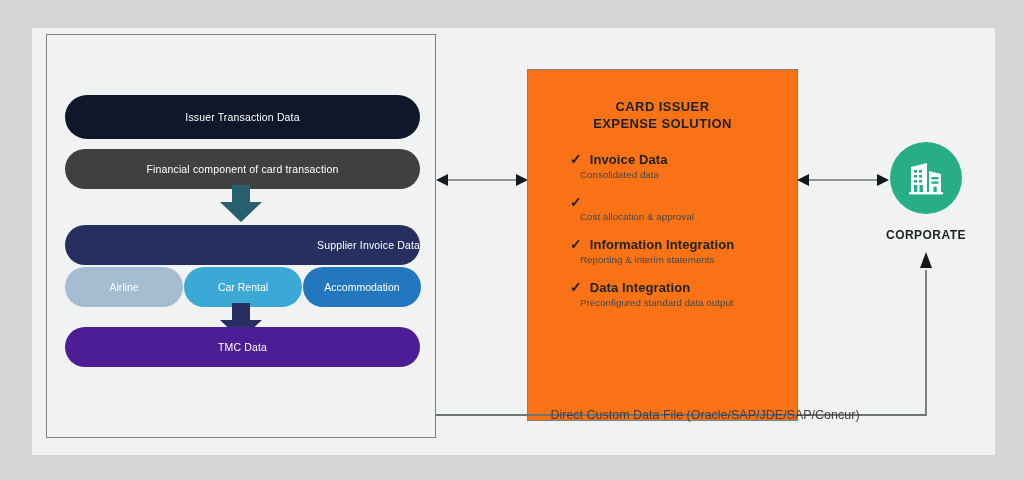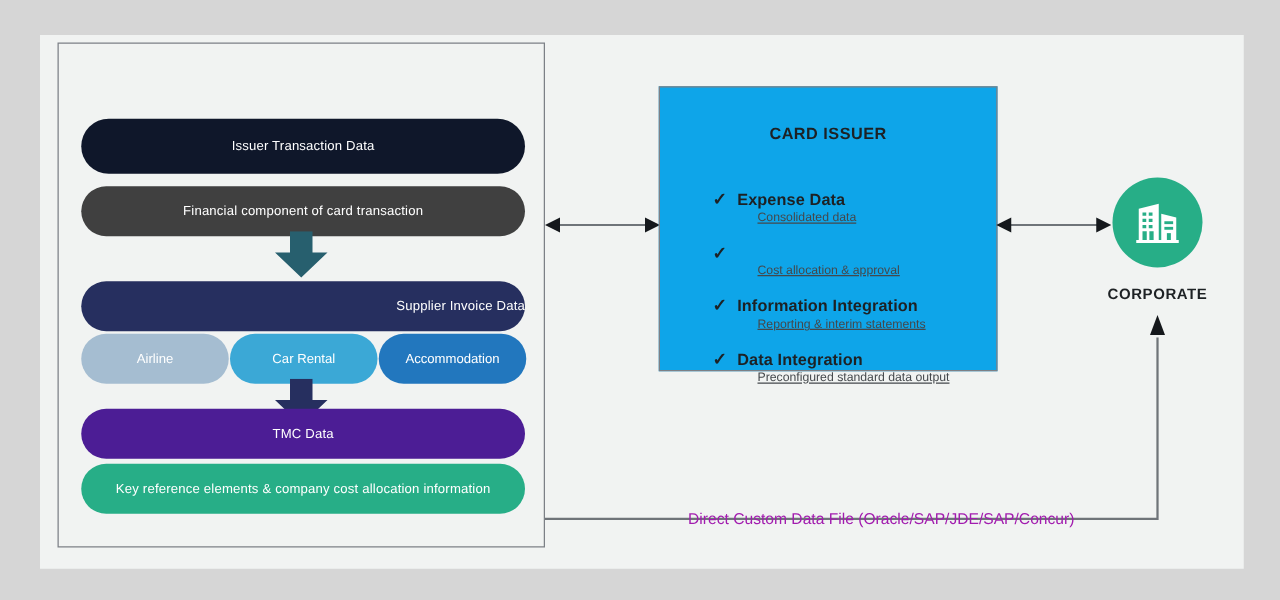--- a/index.html
+++ b/index.html
@@ -77,23 +77,23 @@
     transform: translateX(-50%);
     width: 44px; height: 38px;
   }
   .down-arrow.teal { top: 150px; }
   .down-arrow.navy { top: 268px; }
 
   
   .center-panel {
     position: absolute;
     left: 527px; top: 69px;
-    width: 271px; height: 228px;
+    width: 271px; height: 352px;
     border: 1.5px solid #7c8086;
-    background: #0ea5e9;
+    background: #f97316;
   }
   .center-title {
     position: absolute;
     left: 0; top: 28px; width: 100%;
     text-align: center;
     font-size: 13px;
     font-weight: bold;
     letter-spacing: .4px;
     line-height: 17px;
     color: #1d2124;
@@ -114,25 +114,24 @@
     color: #1d2124;
     line-height: 1;
   }
   .feature-title {
     font-size: 13px;
     font-weight: bold;
     color: #1d2124;
     letter-spacing: .1px;
   }
   .feature-sub {
-    margin-left: 36px;
+    margin-left: 10px;
     margin-top: 2px;
     font-size: 9.8px;
     color: #44484c;
-    text-decoration: underline;
   }
 
   
   .connector { position: absolute; }
   .conn-left  { left: 436px; top: 168px; width: 92px; height: 24px; }
   .conn-right { left: 797px; top: 168px; width: 92px; height: 24px; }
 
   
   .corp-circle {
     position: absolute;
@@ -160,21 +159,21 @@
     position: absolute;
     left: 430px; top: 248px;
     width: 510px; height: 180px;
   }
   .bottom-label {
     position: absolute;
     left: 470px; top: 408px;
     width: 470px;
     text-align: center;
     font-size: 12.5px;
-    color: #a21caf;
+    color: #404040;
   }
 </style>
 </head>
 <body>
 
 <div id="root">
 
   <div class="canvas"></div>
 
   <div class="left-panel">
@@ -211,44 +210,42 @@
     <div class="down-arrow navy">
       <svg width="44" height="38" viewBox="0 0 44 38">
         <polygon points="13,0 31,0 31,17 43,17 22,37 1,17 13,17" fill="#262f5f"></polygon>
       </svg>
     </div>
 
     <div class="pill tmc">
       <span>TMC Data</span>
     </div>
 
-    <div class="pill keyref">
-      <span>Key reference elements &amp; company cost allocation information</span>
-    </div>
   </div>
 
   <div class="connector conn-left">
     <svg width="92" height="24" viewBox="0 0 92 24">
       <line x1="10" y1="12" x2="82" y2="12" stroke="#6f7479" stroke-width="1.6"></line>
       <polygon points="0,12 12,6 12,18" fill="#15181c"></polygon>
       <polygon points="92,12 80,6 80,18" fill="#15181c"></polygon>
     </svg>
   </div>
 
   <div class="center-panel">
     <div class="center-title">
       <div>CARD ISSUER</div>
+      <div>EXPENSE SOLUTION</div>
     </div>
 
     <div class="feature-list">
 
       <div class="feature">
         <div class="feature-head">
           <span class="check-icon">✓</span>
-          <span class="feature-title">Expense Data</span>
+          <span class="feature-title">Invoice Data</span>
         </div>
         <div class="feature-sub">Consolidated data</div>
       </div>
 
       <div class="feature">
         <div class="feature-head">
           <span class="check-icon">✓</span>
         </div>
         <div class="feature-sub">Cost allocation &amp; approval</div>
       </div>

